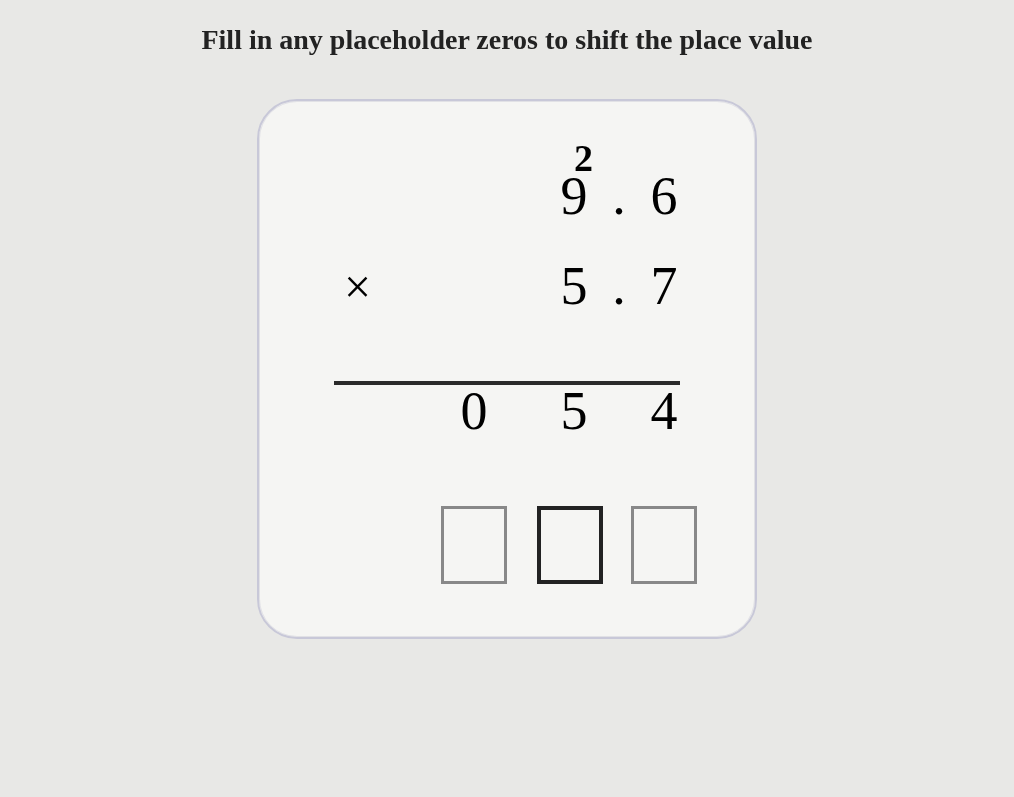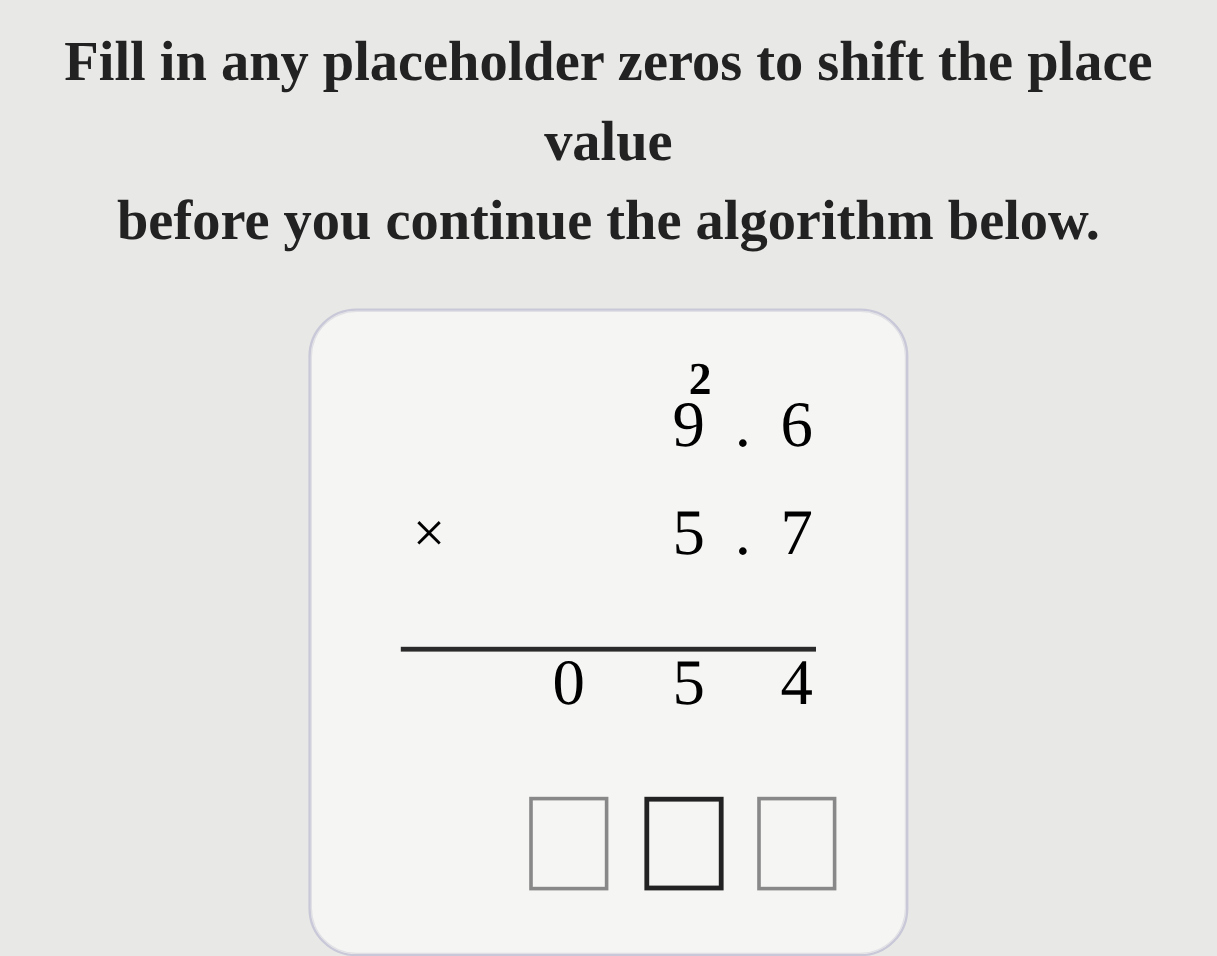--- a/index.html
+++ b/index.html
@@ -9,21 +9,21 @@
     }
     body {
       font-family: Georgia, 'Times New Roman', serif;
       background: #e8e8e6;
       width: 1014px;
       height: 797px;
       padding: 20px 0;
     }
     .instruction {
       text-align: center;
-      font-size: 47px;
+      font-size: 28px;
       font-weight: bold;
       color: #222;
       line-height: 1.4;
       padding: 0 20px;
       margin-bottom: 40px;
     }
     .problem-card {
       width: 500px;
       height: 540px;
       margin: 0 auto;
@@ -107,21 +107,20 @@
     }
     .box1 { left: 132px; top: 0; }
     .box2 { left: 228px; top: 0; }
     .box3 { left: 322px; top: 0; }
   </style>
 </head>
 <body>
 
 <div class="instruction">
   <span>Fill in any placeholder zeros to shift the place value</span><br>
-  <span>before you continue the algorithm below.</span>
 </div>
 
 <div class="problem-card">
   <div class="math-grid">
     <div class="carry">2</div>
 
     <div class="row row-multiplicand">
       <span class="digit col2">9</span>
       <span class="dot col2dot">.</span>
       <span class="digit col3">6</span>

